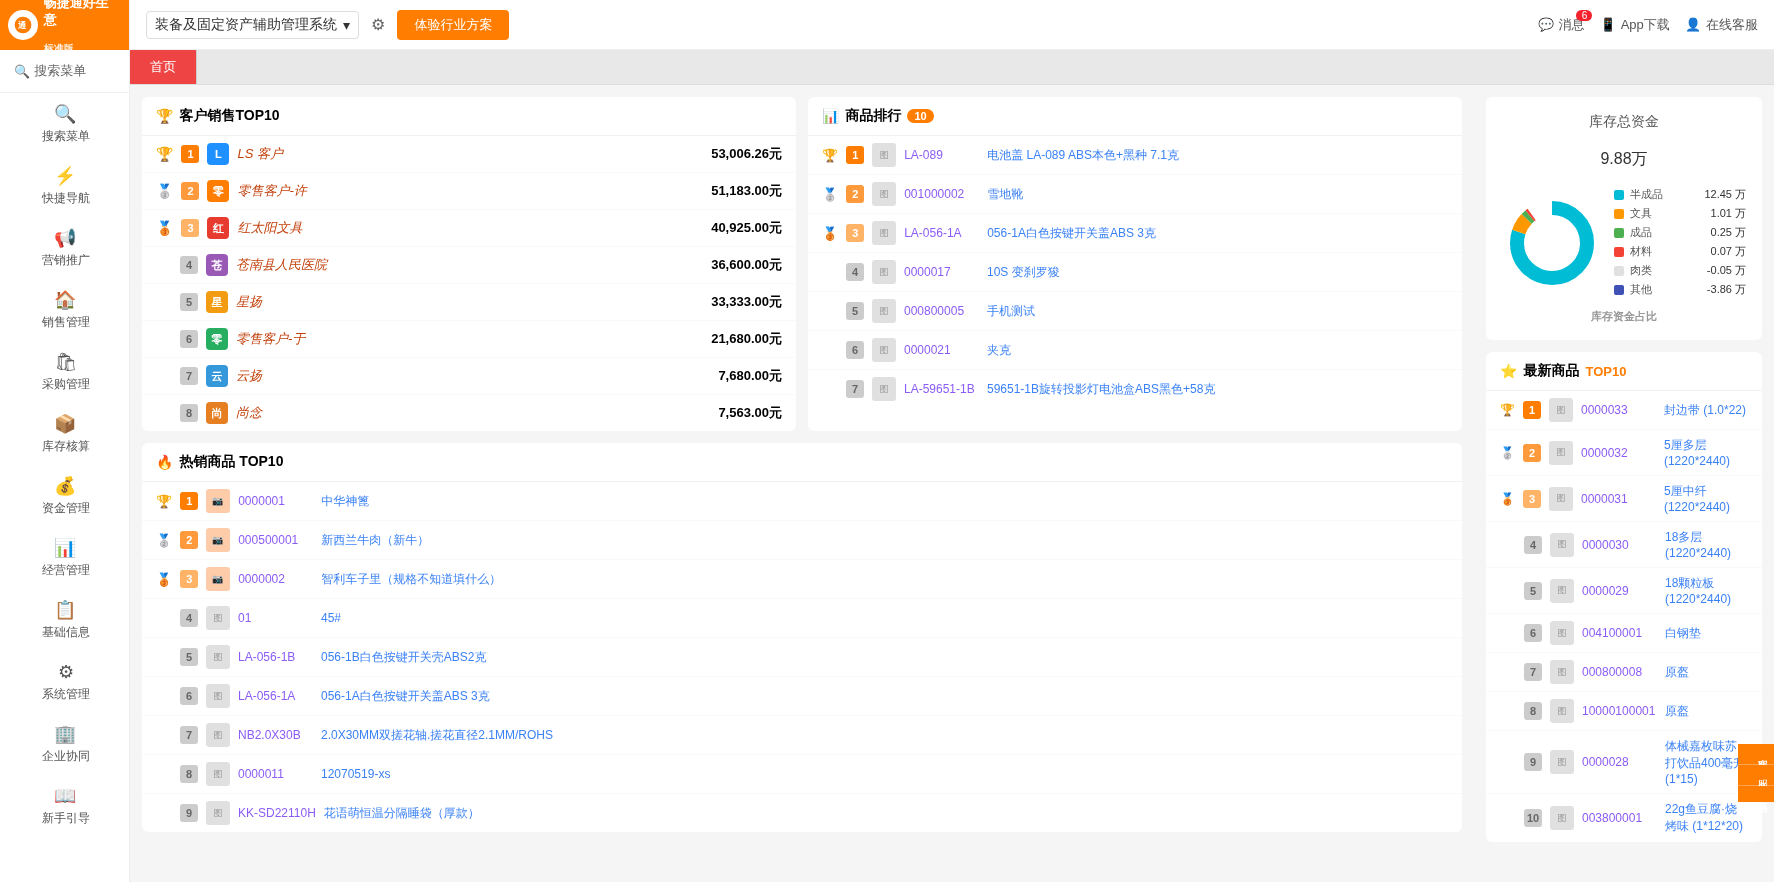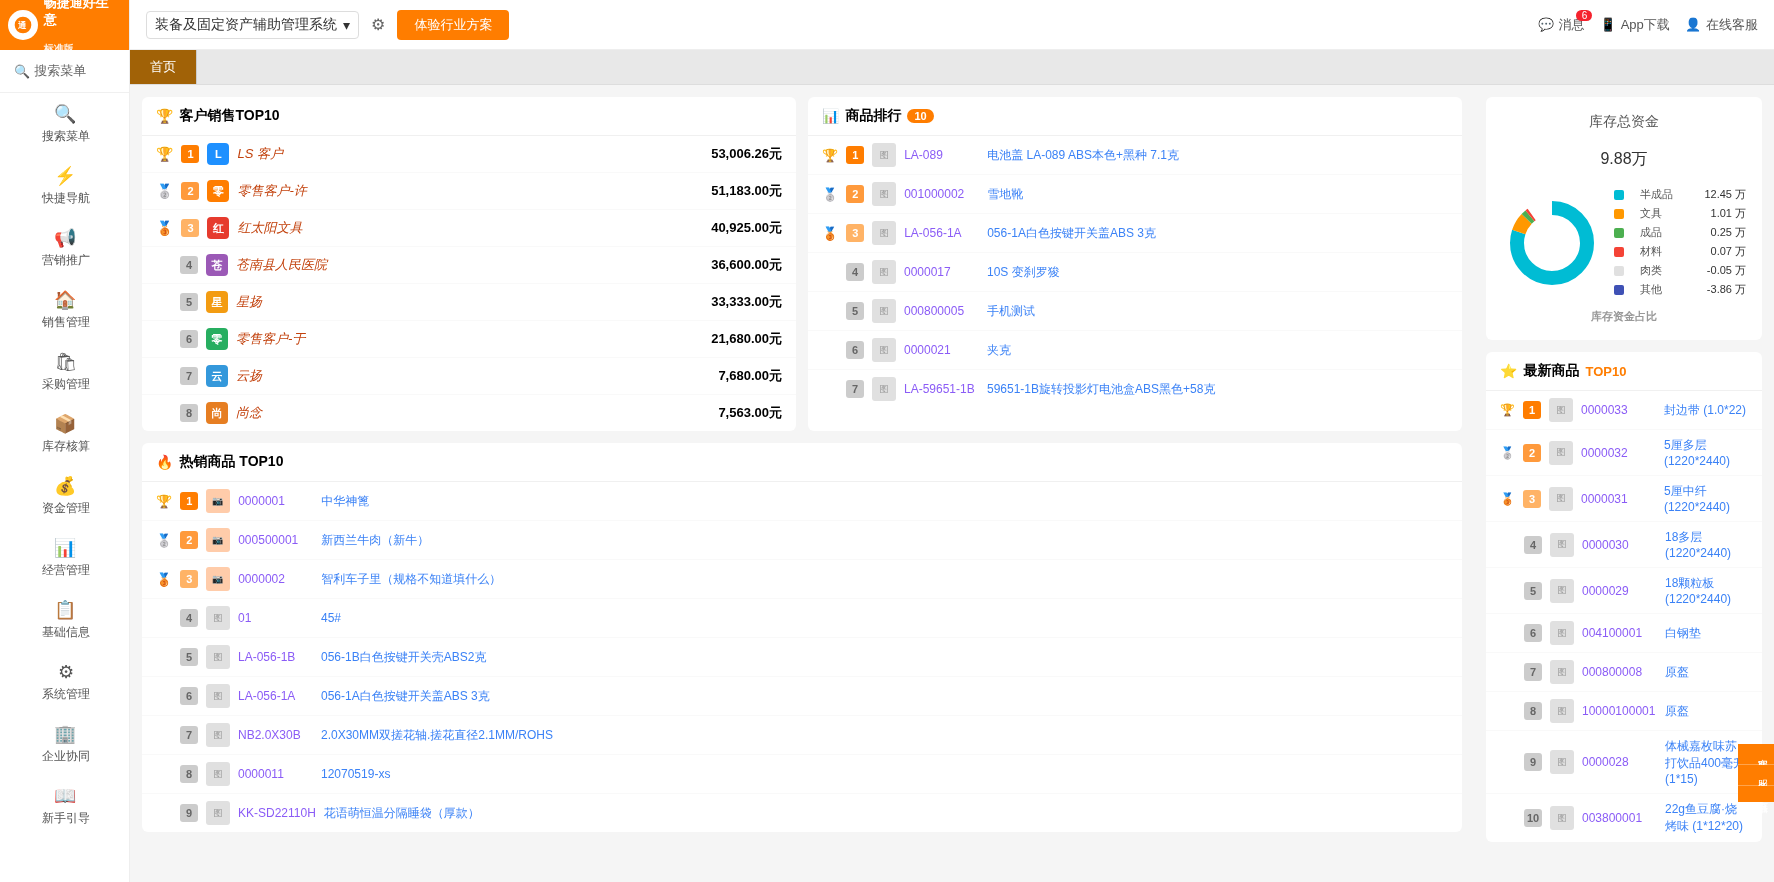--- a/index.html
+++ b/index.html
@@ -150,21 +150,21 @@
     }
     .page-tab {
       padding: 8px 20px;
       font-size: 13px;
       cursor: pointer;
       background: #e0e0e0;
       color: #666;
       border-right: 1px solid #ccc;
     }
     .page-tab.active {
-      background: #a16207;
+      background: #ef4444;
       color: white;
     }
 
     
     .cards-row {
       display: grid;
       grid-template-columns: 1fr 1fr;
       gap: 12px;
     }
 
@@ -310,21 +310,21 @@
       gap: 12px;
       align-items: center;
     }
     .donut-chart {
       flex-shrink: 0;
     }
     .legend { flex: 1; }
     .legend-item {
       display: flex;
       align-items: center;
-      gap: 16px;
+      gap: 6px;
       font-size: 11px;
       color: #555;
       margin-bottom: 4px;
       justify-content: space-between;
     }
     .legend-dot {
       width: 10px;
       height: 10px;
       border-radius: 2px;
       flex-shrink: 0;

